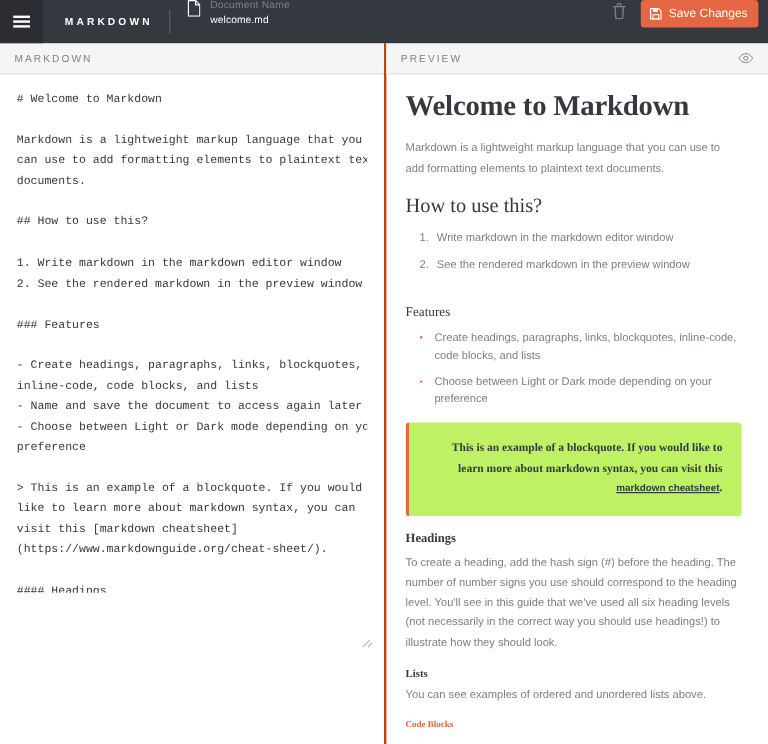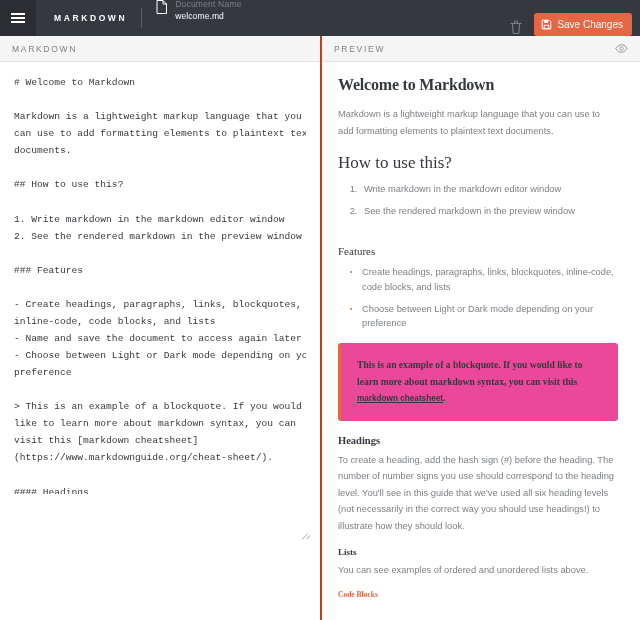--- a/index.html
+++ b/index.html
@@ -67,21 +67,21 @@
     letter-spacing: .2px;
   }
   #doc-name {
     color: #ffffff;
     font-size: 8.5px;
     margin-top: 3px;
     letter-spacing: .1px;
   }
   #header-actions {
     display: flex;
-    align-items: flex-end;
+    align-items: flex-start;
     gap: 9px;
     padding-right: 8px;
   }
   #delete-btn {
     width: 18px; height: 18px;
     display: flex; align-items: center; justify-content: center;
     cursor: pointer;
   }
   #save-btn {
     background: #e46643;
@@ -170,21 +170,21 @@
 
   
   #preview-body {
     flex: 1;
     padding: 14px 22px 0 16px;
     overflow: hidden;
     color: #7c8187;
   }
   #preview-body h1 {
     font-family: "Liberation Serif", serif;
-    font-size: 16px;
+    font-size: 24px;
     font-weight: bold;
     color: #35393f;
     letter-spacing: -.2px;
     margin-bottom: 12px;
   }
   #preview-body h2 {
     font-family: "Liberation Serif", serif;
     font-size: 17px;
     font-weight: normal;
     color: #35393f;
@@ -239,25 +239,26 @@
   ul.pv-list li { position: relative; padding-left: 14px; }
   ul.pv-list li::before {
     content: "";
     position: absolute;
     left: 2px; top: 6px;
     width: 2px; height: 2px;
     background: #e46643;
     border-radius: 50%;
   }
   blockquote.pv-quote {
-    background: #ec4899;
+    background: #bef264;
     border-left: 3px solid #e46643;
     border-radius: 3px;
     padding: 14px 16px;
     margin: 12px 0 14px;
+    text-align: right;
   }
   blockquote.pv-quote p {
     font-family: "Liberation Serif", serif;
     font-size: 9.6px;
     font-weight: bold;
     line-height: 1.72;
     color: #35393f;
   }
   a.pv-link {
     color: #35393f;

